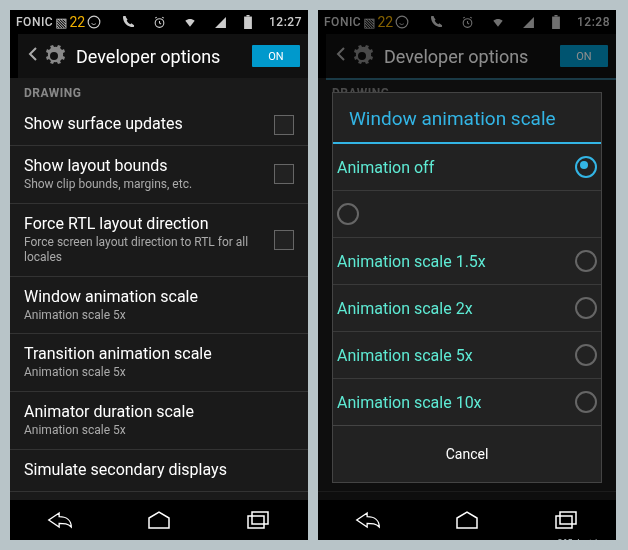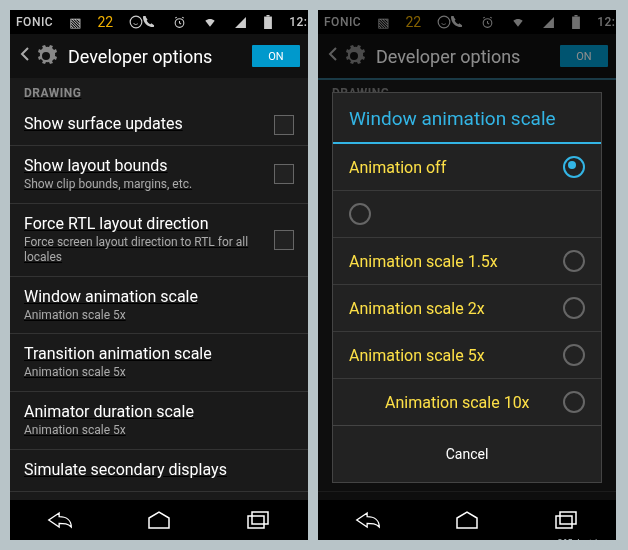--- a/index.html
+++ b/index.html
@@ -30,21 +30,21 @@
   display: flex;
   align-items: center;
   justify-content: space-between;
   padding: 0 6px;
   color: #ccc;
   font-size: 12px;
 }
 .status-left {
   display: flex;
   align-items: center;
-  gap: 16px;
+  gap: 2px;
 }
 .status-right {
   display: flex;
   align-items: center;
   gap: 17px;
 }
 .status-text {
   font-weight: 500;
   letter-spacing: 0.5px;
 }
@@ -57,20 +57,21 @@
   font-size: 14px;
   color: #f0b000;
 }
 .header {
   height: 44px;
   background: #111;
   display: flex;
   align-items: center;
   padding: 0 8px;
   border-bottom: 2px solid #33b5e5;
+  margin-left: 8px;
 }
 .header-back {
   color: #aaa;
   margin-right: 2px;
 }
 .header-gear {
   width: 28px;
   height: 28px;
   display: flex;
   align-items: center;
@@ -148,52 +149,50 @@
   justify-content: center;
 }
 .scroll-area {
   position: absolute;
   top: 68px;
   bottom: 40px;
   left: 0;
   right: 0;
   overflow: hidden;
   background: #1a1a1a;
-  text-decoration: underline;
 }
 .dimmed .header, .dimmed .scroll-area, .dimmed .status-bar {
   opacity: 0.55;
 }
 .dialog {
   position: absolute;
   top: 82px;
   left: 14px;
   right: 14px;
   background: #222;
   border: 1px solid #444;
   z-index: 10;
 }
 .dialog-title {
   color: #33b5e5;
   font-size: 19px;
   padding: 14px 16px 12px;
   border-bottom: 2px solid #33b5e5;
 }
 .dialog-item {
-  padding: 12px 16px;
+  padding: 12px 4px;
   border-bottom: 1px solid #3a3a3a;
   display: flex;
   align-items: center;
   justify-content: space-between;
-  color: #fde047;
+  color: #5eead4;
   font-size: 16px;
 }
 .dialog-item:last-of-type {
   border-bottom: none;
-  margin-left: 36px;
 }
 .radio {
   width: 18px;
   height: 18px;
   border-radius: 50%;
   border: 2px solid #666;
   position: relative;
 }
 .radio.selected {
   border-color: #33b5e5;

